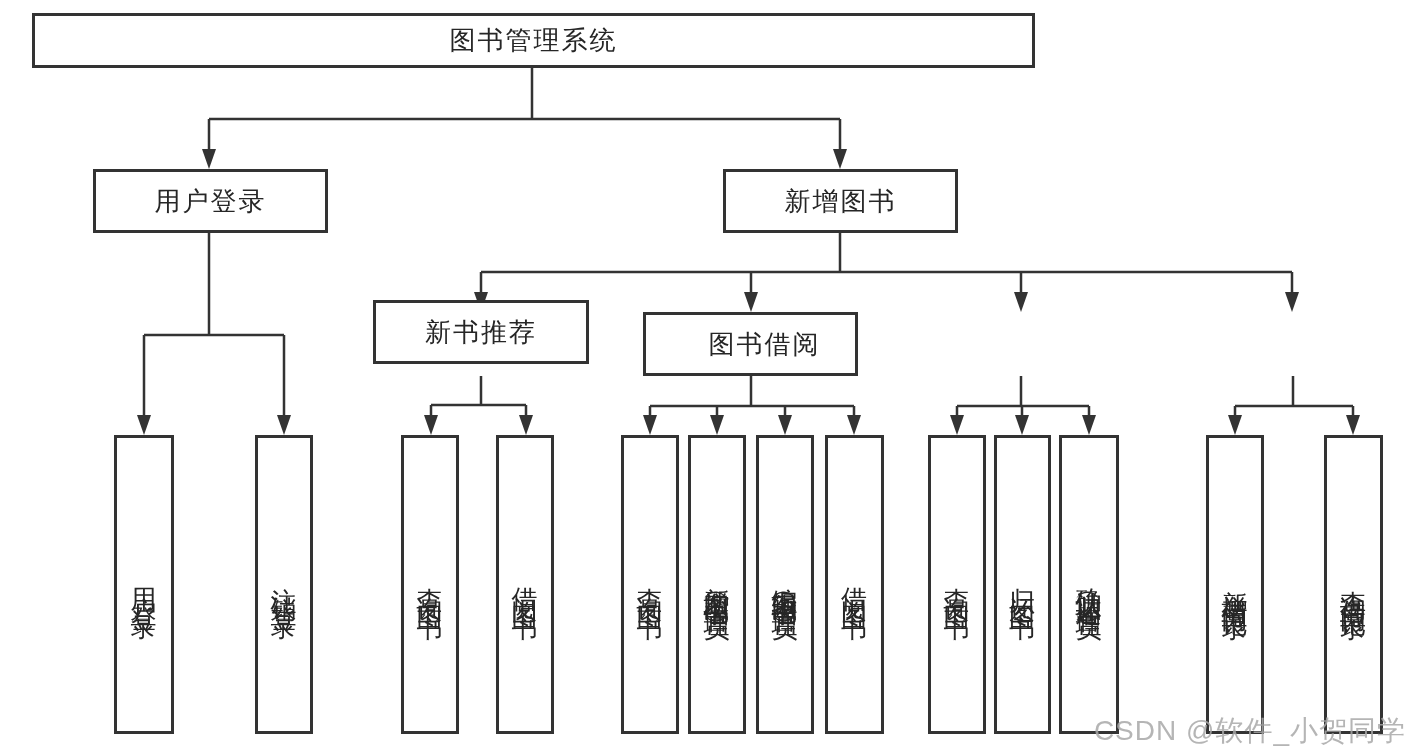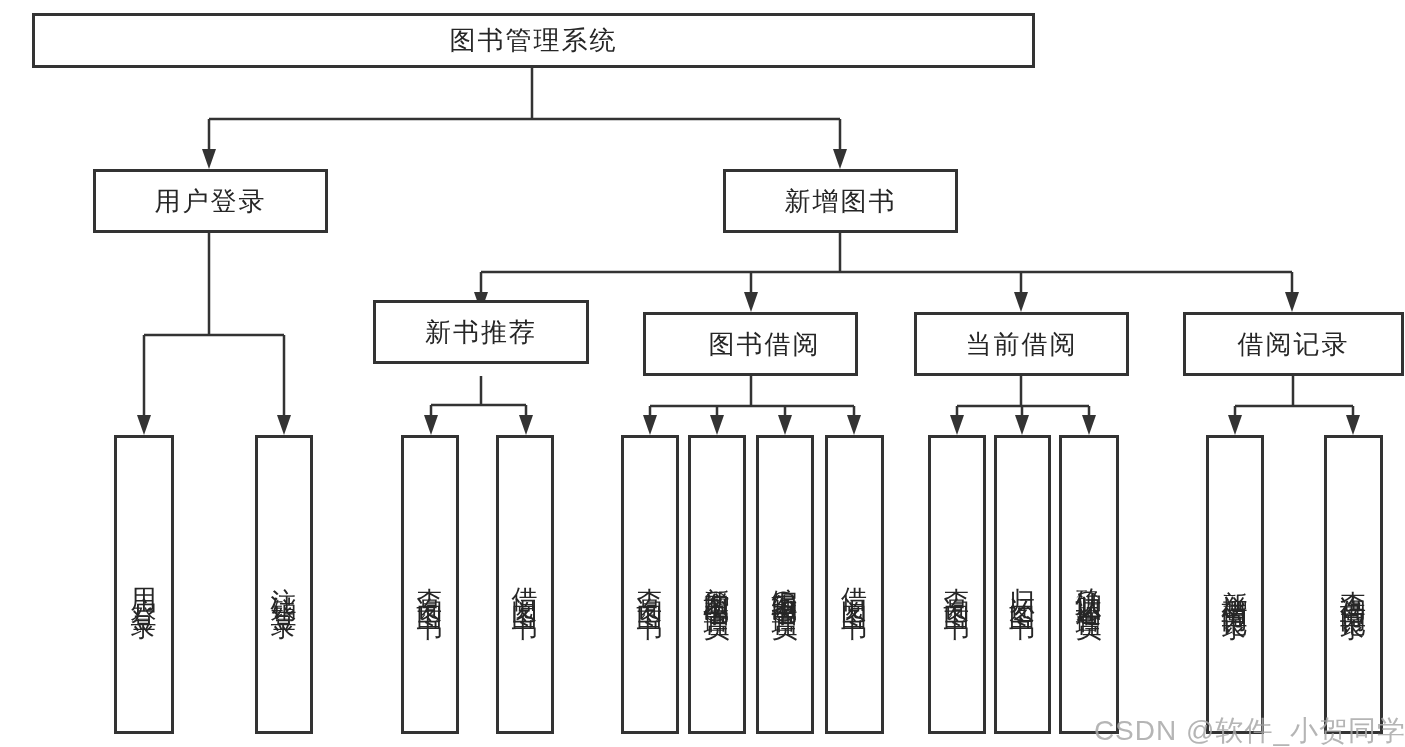--- a/index.html
+++ b/index.html
@@ -126,22 +126,20 @@
     </g>
   </svg>
 
   <div class="node root">图书管理系统</div>
 
   <div class="node l2a">用户登录</div>
   <div class="node l2b">新增图书</div>
 
   <div class="node l3a">新书推荐</div>
   <div class="node l3b">图书借阅</div>
-  <div class="node l3c">当前借阅</div>
-  <div class="node l3d">借阅记录</div>
 
   <div class="leaf s4 b1">用户登录</div>
   <div class="leaf s4 b2">注销登录</div>
 
   <div class="leaf s4 b3">查询图书</div>
   <div class="leaf s4 b4">借阅图书</div>
 
   <div class="leaf s4 b5">查询图书</div>
   <div class="leaf s9 b6">新增图书（管理员）</div>
   <div class="leaf s9 b7">编辑图书（管理员）</div>

